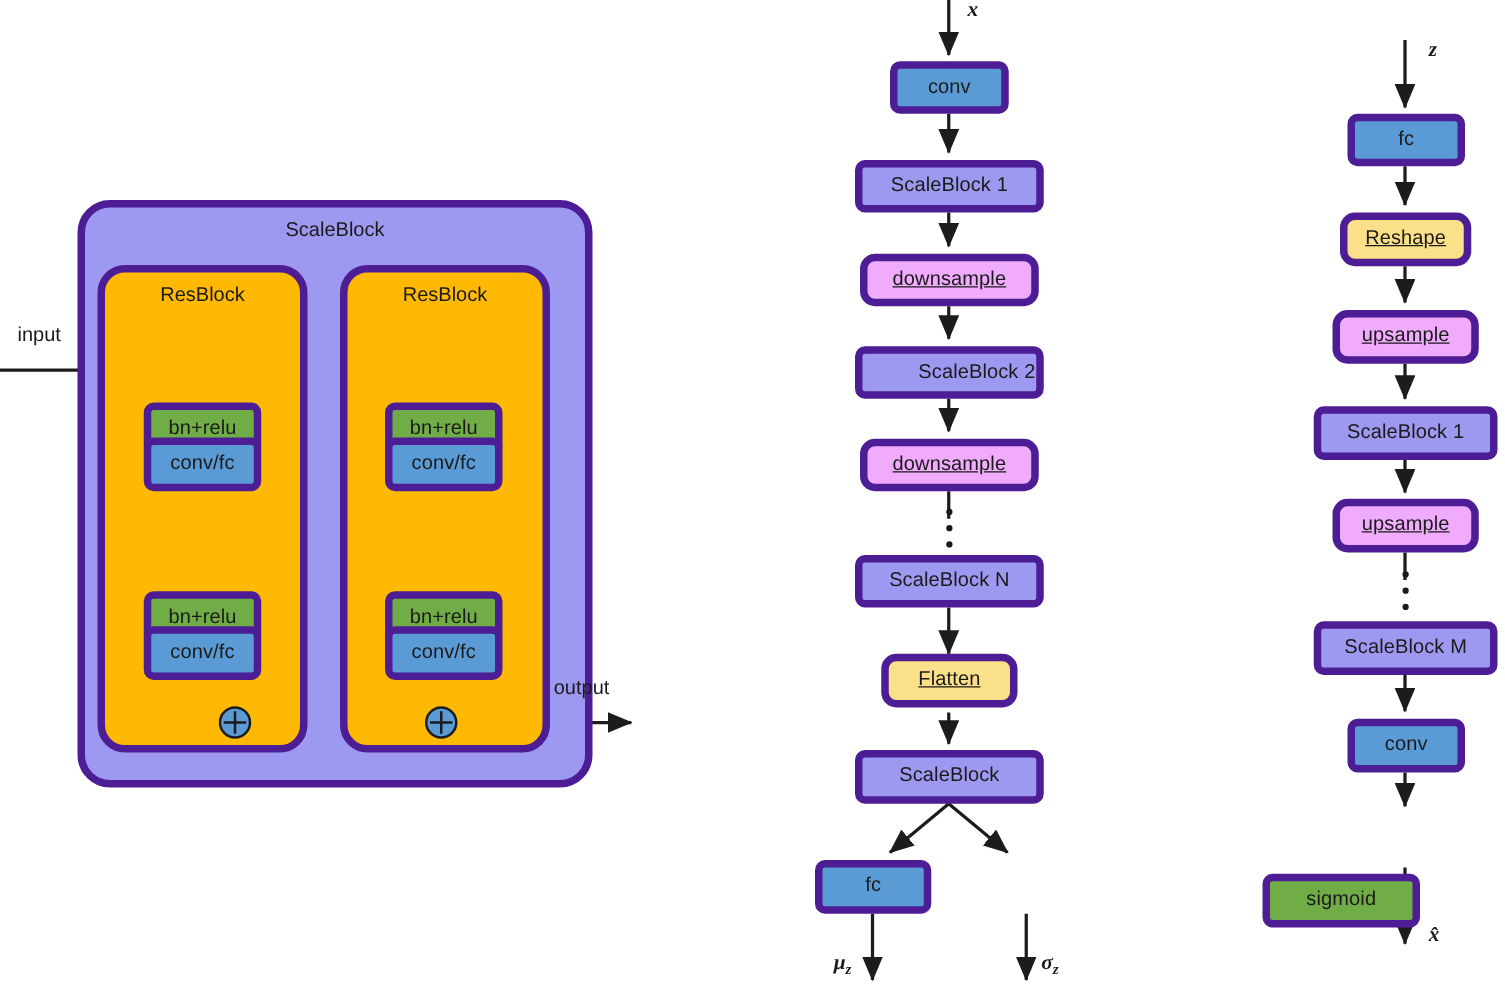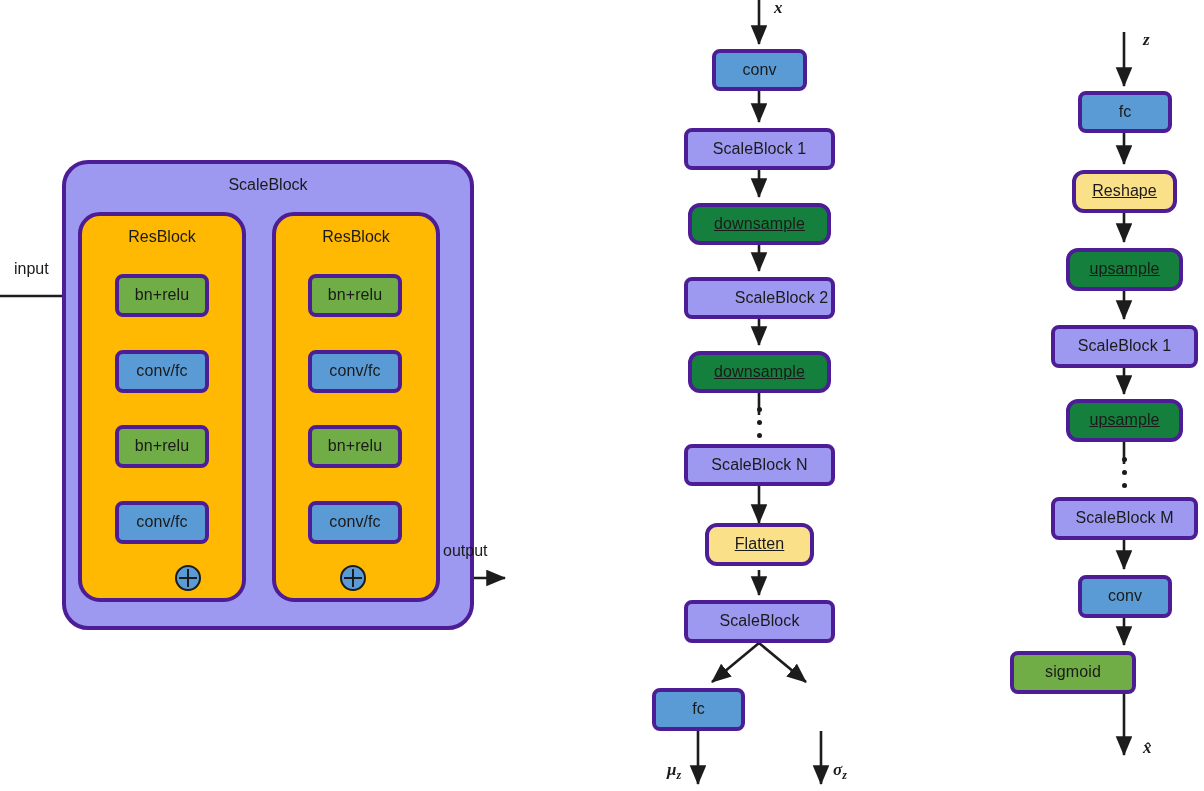--- a/index.html
+++ b/index.html
@@ -1,31 +1,31 @@
 <!DOCTYPE html>
 <html><head>
 <meta charset="utf-8">
 <style>
   html,body{margin:0;padding:0;background:#ffffff;}
   body{width:1204px;height:791px;position:relative;overflow:hidden;
        font-family:"Liberation Sans","DejaVu Sans",sans-serif;color:#1a1a1a;}
   #stage{position:absolute;left:0;top:0;width:1204px;height:791px;}
   svg.layer{position:absolute;left:0;top:0;width:1204px;height:791px;pointer-events:none;}
-  .node{position:absolute;box-sizing:border-box;border:4px solid #4c1d95;
+  .node{position:absolute;box-sizing:border-box;border:6px solid #4c1d95;
         display:flex;align-items:center;justify-content:center;
         text-align:center;line-height:1.05;font-size:16px;letter-spacing:.1px;}
   .r8{border-radius:8px;}
   .r12{border-radius:12px;text-decoration:underline;}
   .r22{border-radius:22px;}
   .r26{border-radius:26px;}
   .blue{background:#5b9bd5;}
-  .green{background:#70ad47;}
+  .green{background:#70ad47;margin-top:48px;}
   .purple{background:#9d99f0;}
   .orange{background:#ffb902;}
-  .peach{background:#15803d;}
+  .peach{background:#f0abfc;}
   .yellow{background:#fbe08a;}
   .caption{position:absolute;font-size:16px;color:#1a1a1a;white-space:nowrap;}
   .grouplabel{position:absolute;font-size:16px;color:#1a1a1a;white-space:nowrap;}
   .mathlabel{position:absolute;font-family:"Liberation Serif","DejaVu Serif",serif;
              font-style:italic;font-weight:bold;font-size:17px;white-space:nowrap;}
   .sub{font-size:12px;font-style:italic;font-weight:bold;vertical-align:sub;}
   .dots{position:absolute;display:flex;flex-direction:column;align-items:center;
         justify-content:space-between;}
   .dot{width:5px;height:5px;border-radius:50%;background:#1a1a1a;}
   .plus{position:absolute;width:26px;height:26px;border-radius:50%;

